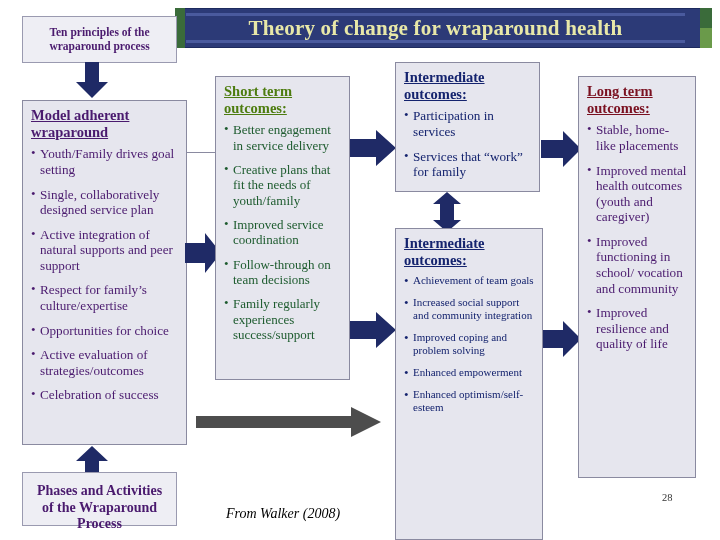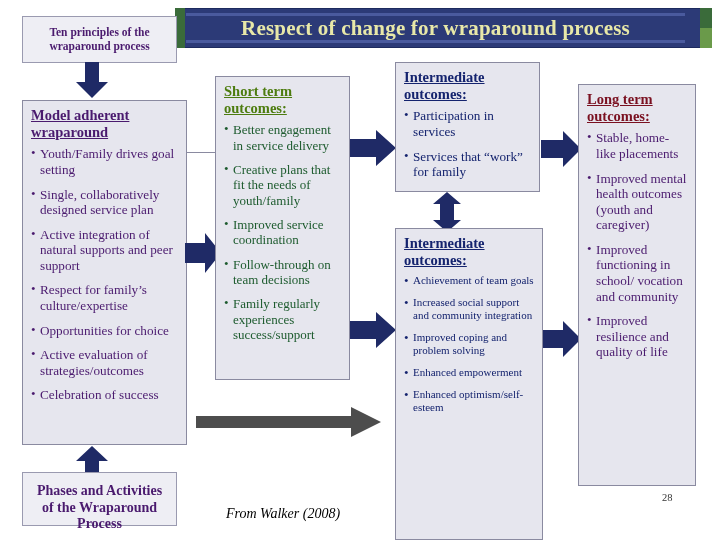--- a/index.html
+++ b/index.html
@@ -106,21 +106,21 @@
   }
   #inter-1 ul.bul li { font-size:13.2px; color:#14236e; }
 
   #inter-2 {
     left:395px; top:228px; width:148px; height:312px;
     font-size:13.2px;
   }
   #inter-2 ul.bul li { font-size:11px; color:#14236e; }
 
   #long-term {
-    left:578px; top:84px; width:118px; height:402px;
+    left:578px; top:76px; width:118px; height:402px;
     font-size:13.5px;
   }
   #long-term ul.bul li { font-size:13.2px; color:#4a1a6e; }
 
   
   .arrow { line-height:0; }
 
   #arrow-principles-down { left:72px; top:62px; width:40px; height:36px; }
   #arrow-phases-up       { left:72px; top:446px; width:40px; height:26px; }
   #arrow-model-right     { left:185px; top:230px; width:36px; height:46px; }
@@ -143,21 +143,21 @@
   #page-num {
     left:662px; top:492px; width:30px;
     font-size:10.5px; color:#333333; text-align:left;
   }
 </style>
 </head>
 <body>
 
 <div class="abs" id="title-bar">
   <div id="title-bar-inner">
-    <span id="title-text">Respect of change for wraparound process</span>
+    <span id="title-text">Theory of change for wraparound health</span>
   </div>
 </div>
 <div class="abs" id="title-green-left"></div>
 <div class="abs" id="title-cap-top"></div>
 <div class="abs" id="title-cap-bot"></div>
 
 <div class="abs box box-plain" id="ten-principles">
   <span>Ten principles of the wraparound process</span>
 </div>
 

